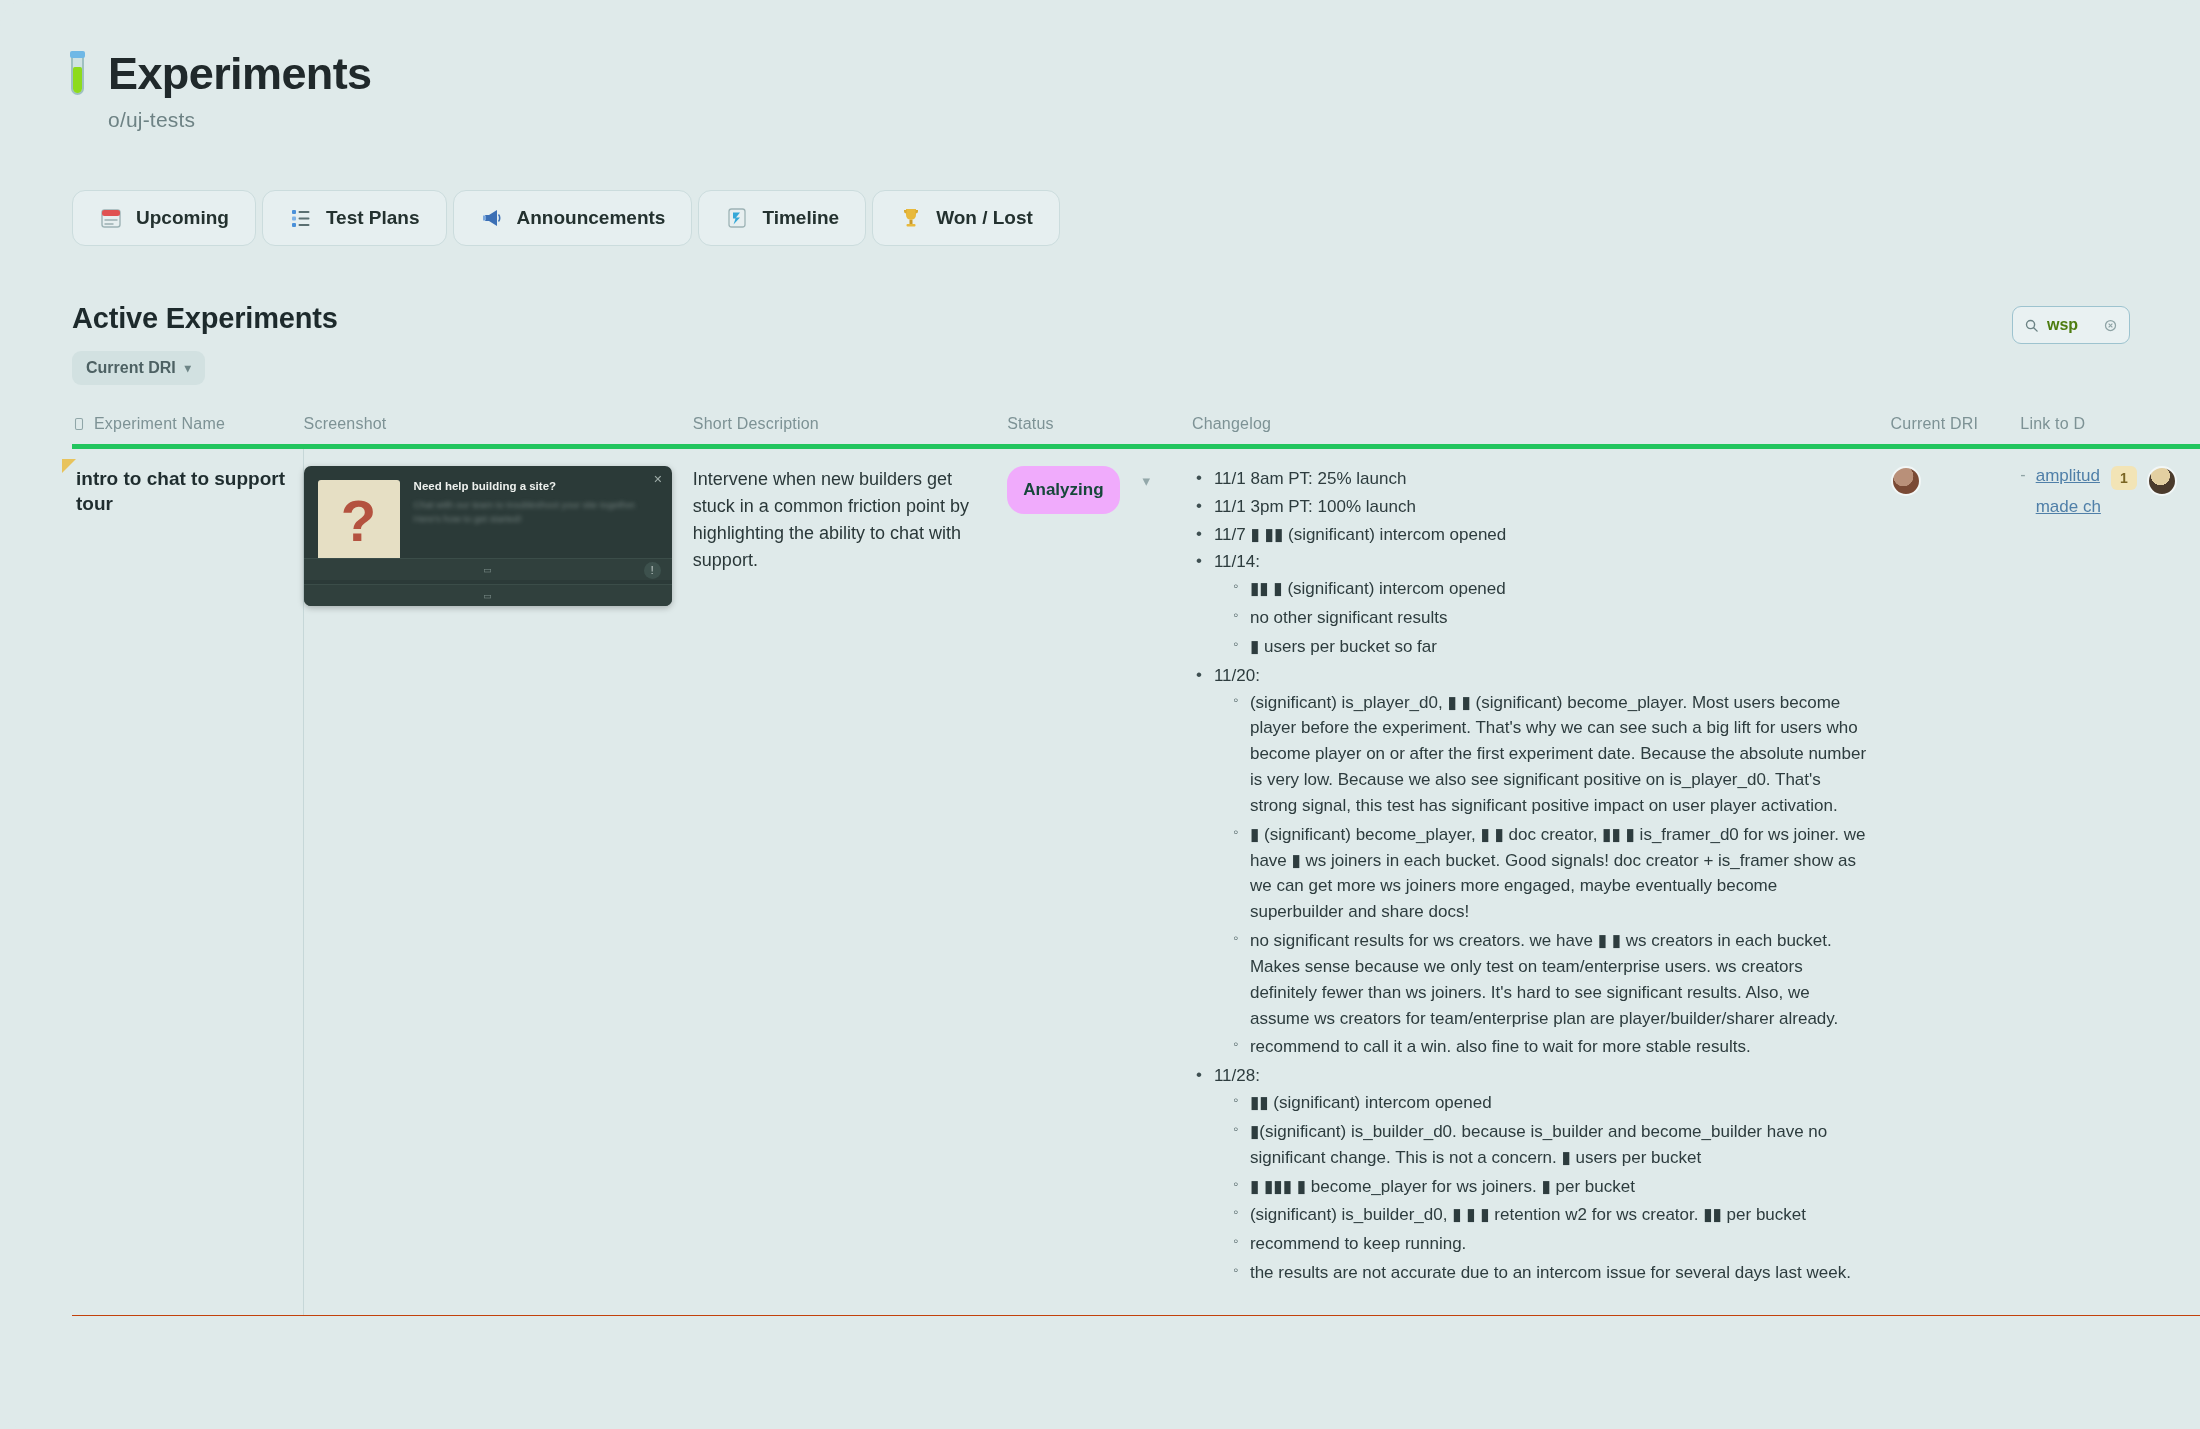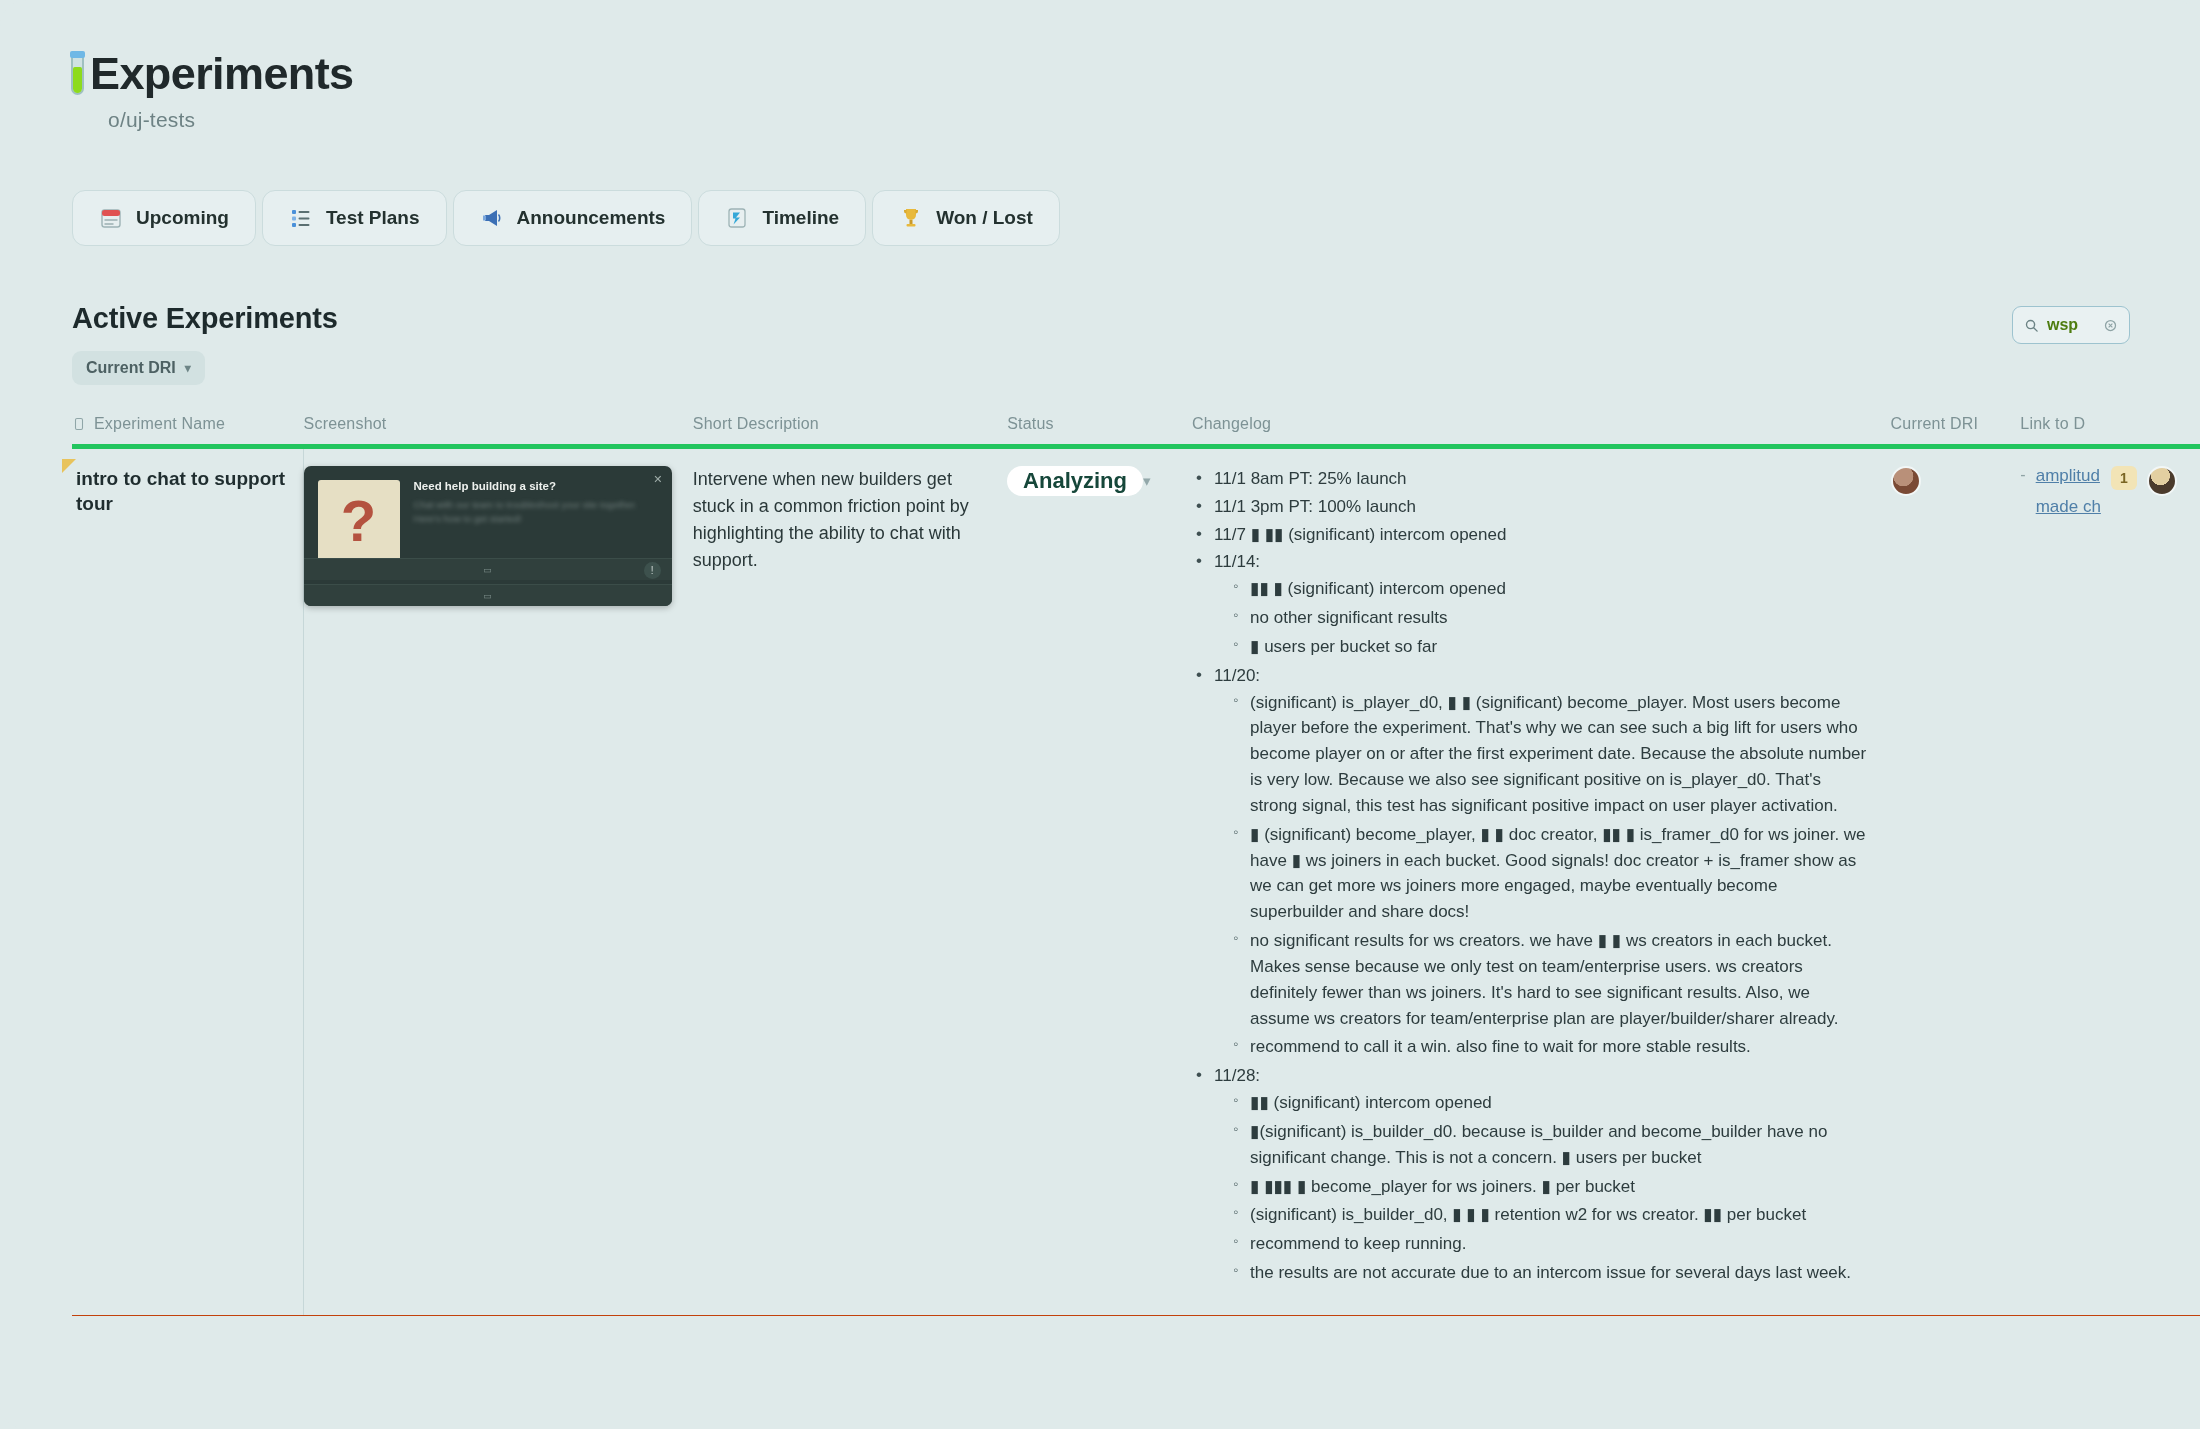--- a/index.html
+++ b/index.html
@@ -11,21 +11,21 @@
   }
   .page {
     position: relative;
     width: 2200px; height: 1429px;
     background: #dfeaea;
     border-radius: 26px;
   }
 
   
   .header { padding: 48px 0 0 64px; }
-  .title-row { display: flex; align-items: center; }
+  .title-row { display: flex; align-items: center; gap: 18px; }
   .tube-icon { width: 26px; height: 46px; position: relative; flex: none; }
   .tube-icon .glass {
     position: absolute; left: 7px; top: 2px; width: 13px; height: 42px;
     border-radius: 3px 3px 7px 7px; background: #cfe2e2;
     border: 2px solid #9fc0c0;
   }
   .tube-icon .liquid {
     position: absolute; left: 9px; top: 16px; width: 9px; height: 26px;
     border-radius: 2px 2px 5px 5px; background: #8ddb1c;
   }
@@ -135,22 +135,22 @@
   .thumb .dot {
     position: absolute; right: 11px; bottom: 27px;
     width: 17px; height: 17px; border-radius: 50%; background: #3d514d;
     display:flex; align-items:center; justify-content:center;
     font-size: 10px; color: #cfd8d5;
   }
 
   .desc { font-size: 18px; color: #2a3839; line-height: 1.5; }
 
   .badge {
-    display: inline-block; padding: 2px 16px; border-radius: 17px;
-    background: #ffffff; color: #16473a; font-size: 22px; font-weight: 600;
+    display: inline-block; padding: 14px 16px; border-radius: 17px;
+    background: #f0abfc; color: #16473a; font-size: 17px; font-weight: 600;
   }
   .status-wrap { display: flex; align-items: flex-start; justify-content: space-between; padding-right: 24px; }
   .status-caret { color: #93a8aa; font-size: 15px; margin-top: 6px; }
 
   
   ul.log, ul.log ul { list-style: none; }
   ul.log { font-size: 17px; color: #2d3c3e; line-height: 1.52; }
   ul.log > li { position: relative; padding-left: 22px; margin-bottom: 2px; }
   ul.log > li::before {
     content: "•"; position: absolute; left: 4px; top: -1px; color: #3f5052; font-size: 17px;

